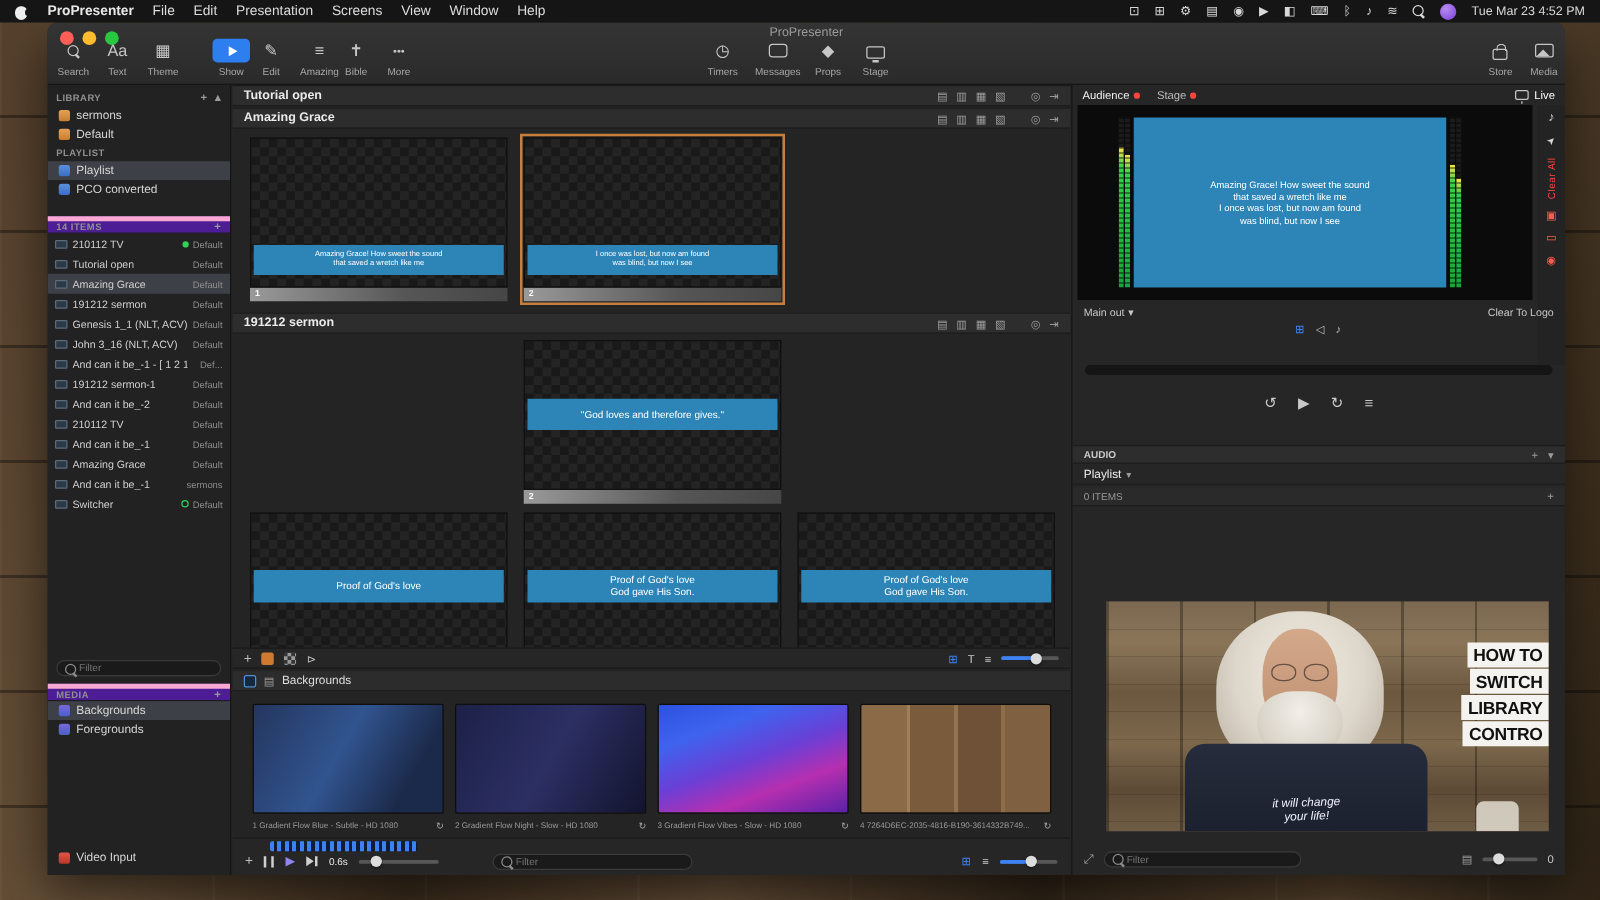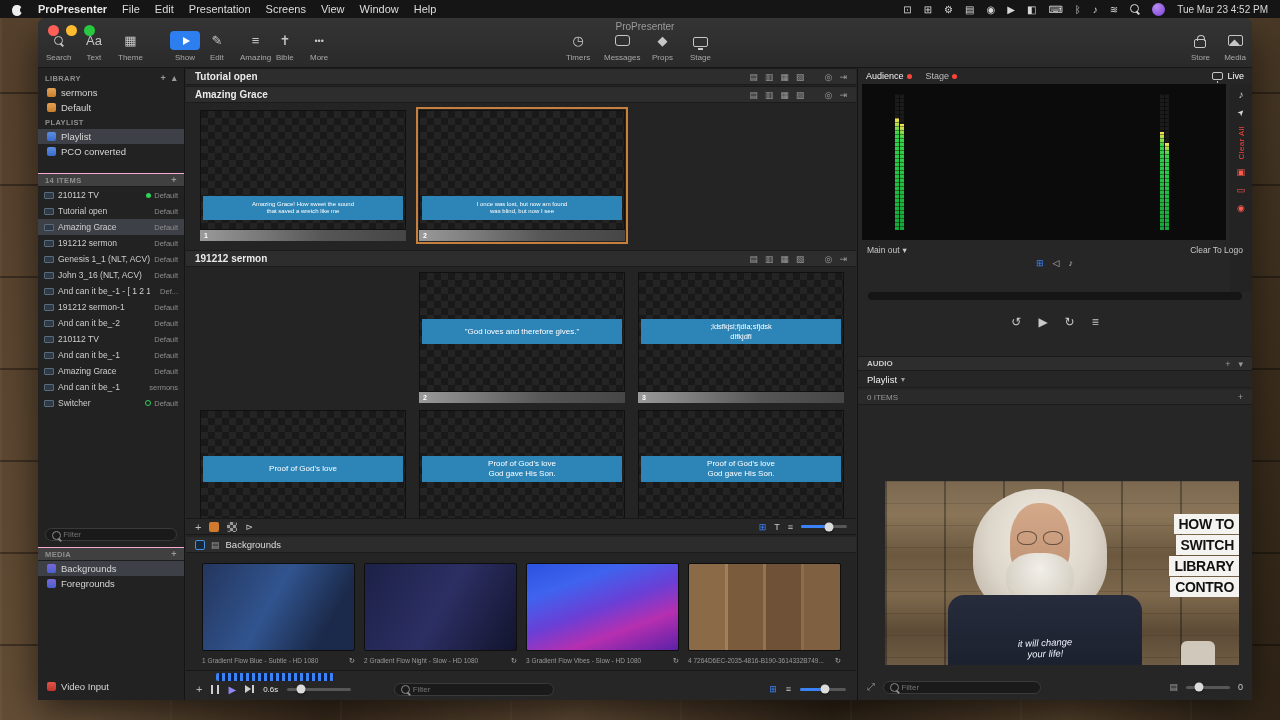--- a/index.html
+++ b/index.html
@@ -42,21 +42,21 @@
   .i-bub{width:15px;height:11px;border:1.5px solid #c6c6c6;border-radius:3px}
   .i-bag{width:12px;height:9px;border:1.5px solid #c6c6c6;border-radius:2px;position:relative;margin-top:6px}
   .i-bag::before{content:"";position:absolute;top:-5px;left:2px;width:6px;height:5px;border:1.5px solid #c6c6c6;border-bottom:none;border-radius:4px 4px 0 0}
   .i-media{width:15px;height:11px;border:1.5px solid #c6c6c6;border-radius:2px;position:relative;overflow:hidden}
   .i-media::after{content:"";position:absolute;bottom:-3px;left:2px;width:7px;height:7px;background:#c6c6c6;transform:rotate(45deg)}
 
   
   .sidebar{position:absolute;left:0;top:50px;width:147px;bottom:0;background:#222;border-right:1px solid #141414}
   .sb-h{height:14px;display:flex;align-items:center;padding:0 7px;font-size:7.5px;font-weight:bold;color:#909090;letter-spacing:.4px}
   .sb-h .sp{margin-left:auto;display:flex;gap:6px;color:#9a9a9a;font-size:9px;line-height:1}
-  .sb-bar{background:#404040;border-top:1px solid #f9a8d4;border-bottom:1px solid #1c1c1c}
+  .sb-bar{background:#4c1d95;border-top:4px solid #f9a8d4;border-bottom:1px solid #1c1c1c}
   .sb-row{height:15px;display:flex;align-items:center;gap:5px;padding:0 9px;font-size:9.5px;color:#d6d6d6}
   .sb-row.hl{background:#3d4147}
   .sq{width:9px;height:9px;border-radius:2px;flex:0 0 auto}
   .sq-or{background:linear-gradient(180deg,#e5a254,#c87f2e)}
   .sq-bl{background:linear-gradient(180deg,#5b8fe0,#3a6ccb)}
   .sq-pu{background:linear-gradient(180deg,#7a68d8,#4a5fd0)}
   .sq-rd{background:linear-gradient(180deg,#e05548,#c0342c)}
   .item-row{height:16px;display:flex;align-items:center;gap:4px;padding:0 6px;font-size:8.5px;color:#cfcfcf}
   .item-row.hl{background:#3d4147}
   .item-row .lab{max-width:92px;overflow:hidden;white-space:nowrap}
@@ -479,27 +479,20 @@
         <span>⇥</span>
       </span>
     </div>
 
     <div class="slide" style="left:233px;top:204px">
       <div class="canvas">
         <div class="banner b-mid">"God loves and therefore gives."</div>
       </div>
       <div class="numbar">2</div>
     </div>
-    <div class="slide" style="left:452px;top:204px">
-      <div class="canvas">
-        <div class="banner b-mid" style="font-size:7.5px">;ldsfkjsl;fjdla;sfjdsk
-dlfkjdfl</div>
-      </div>
-      <div class="numbar">3</div>
-    </div>
 
     <div class="slide" style="left:14px;top:342px">
       <div class="canvas">
         <div class="banner b-low">Proof of God's love</div>
       </div>
     </div>
     <div class="slide" style="left:233px;top:342px">
       <div class="canvas">
         <div class="banner b-low">Proof of God's love
 God gave His Son.</div>
@@ -596,20 +589,24 @@
 
     <div class="previewbox">
       <div class="meter" style="left:33px">
         <span class="mcol">
             <span class="mfill" style="height:82%"></span>
           </span>
         <span class="mcol">
             <span class="mfill" style="height:78%"></span>
           </span>
       </div>
+      <div class="pslide">Amazing Grace! How sweet the sound
+that saved a wretch like me
+I once was lost, but now am found
+was blind, but now I see</div>
       <div class="meter" style="left:298px">
         <span class="mcol">
             <span class="mfill" style="height:72%"></span>
           </span>
         <span class="mcol">
             <span class="mfill" style="height:64%"></span>
           </span>
       </div>
     </div>
 

